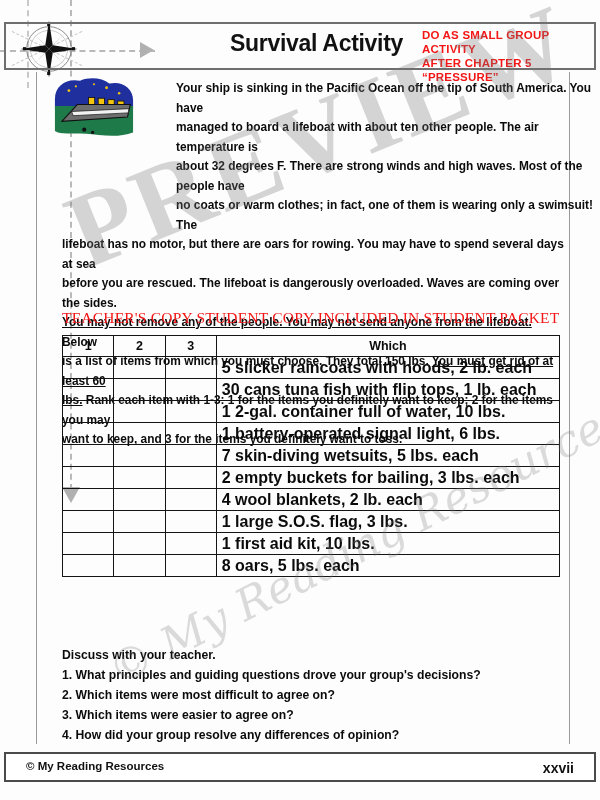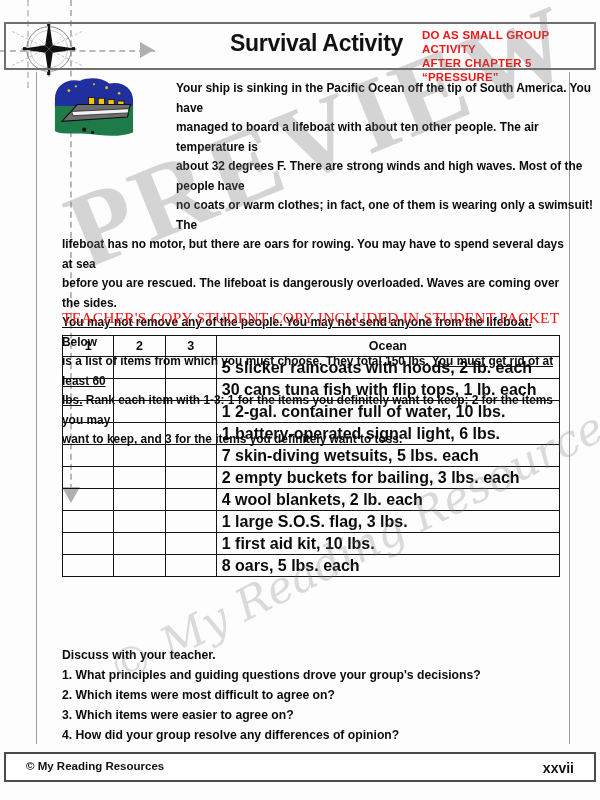--- a/index.html
+++ b/index.html
@@ -370,21 +370,21 @@
   </div>
 
   <div class="red-head">TEACHER'S COPY STUDENT COPY INCLUDED IN STUDENT PACKET</div>
 
   <table class="tbl">
     <thead>
       <tr>
         <th class="col-rank">1</th>
         <th class="col-rank">2</th>
         <th class="col-rank">3</th>
-        <th class="col-items">Ocean</th>
+        <th class="col-items">Which</th>
       </tr>
     </thead>
     <tbody>
       <tr>
         <td class="col-rank"></td>
         <td class="col-rank"></td>
         <td class="col-rank"></td>
         <td class="col-items">5 slicker raincoats with hoods, 2 lb. each</td>
       </tr>
       <tr>

